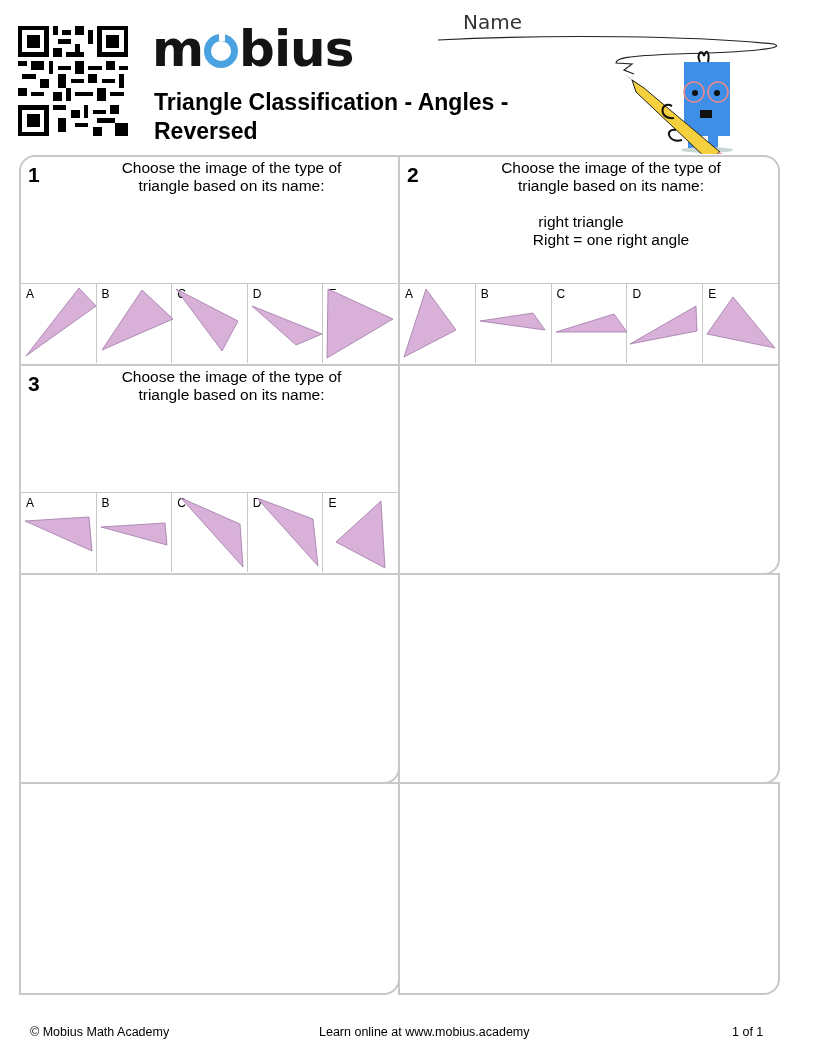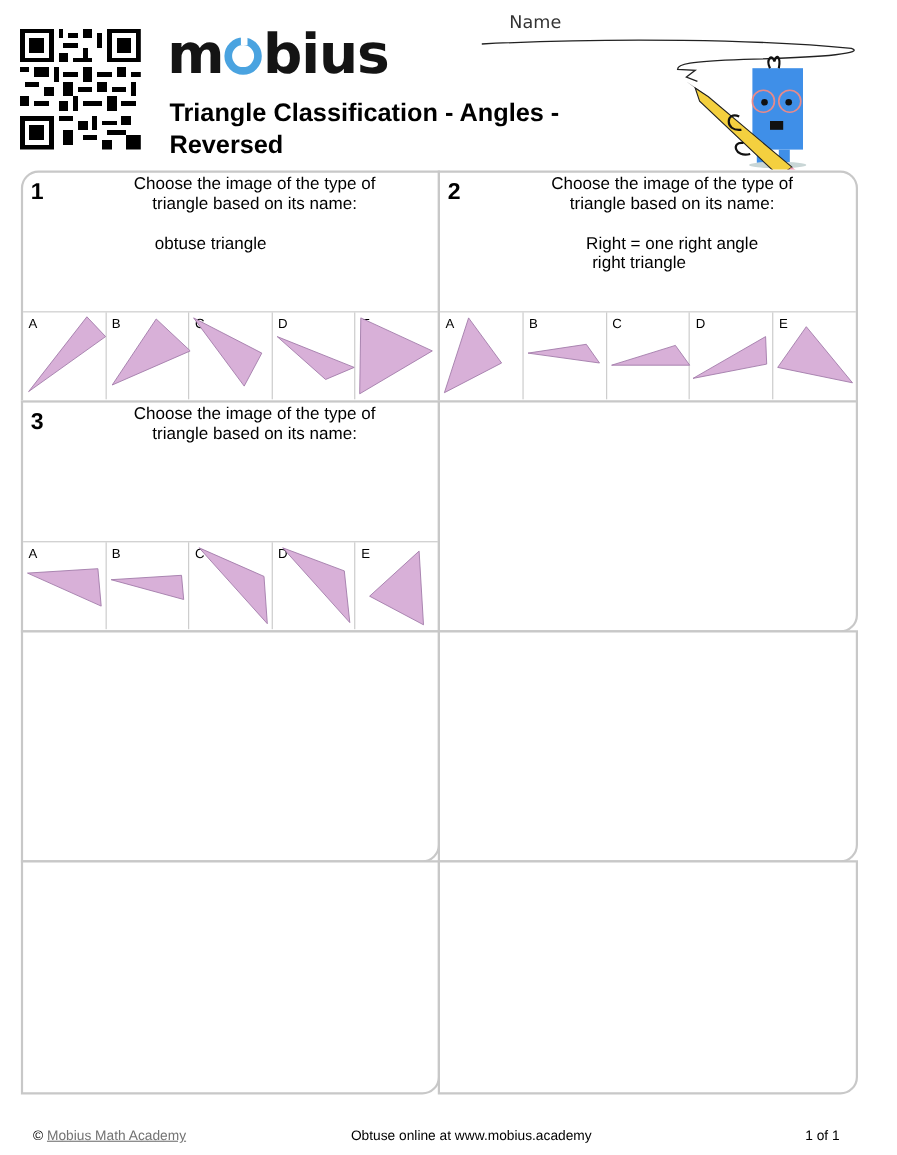--- a/index.html
+++ b/index.html
@@ -8,41 +8,41 @@
       font-family: "Liberation Sans", sans-serif; color: #000;
       position: relative; overflow: hidden;
     }
     .qr { position: absolute; left: 18px; top: 26px; width: 110px; height: 110px; }
     .logo { position: absolute; left: 152px; top: 24px; font-family: "DejaVu Sans", sans-serif;
       font-weight: bold; font-size: 50px; letter-spacing: -1px; color: #141414; line-height: 50px; }
     .logo .o { display: inline-block; width: 34px; height: 34px; border-radius: 50%;
       border: 7px solid #4aa3e0; margin: 0 1px -2px 1px; vertical-align: baseline; position: relative; }
     .logo .o::after { content: ""; position: absolute; left: 8px; top: -8px; width: 6px; height: 8px; background: #fff; }
     .title { position: absolute; left: 154px; top: 88px; width: 420px; font-weight: bold; font-size: 23px; line-height: 29px; }
-    .name-label { position: absolute; left: 463px; top: 10px; font-family: "DejaVu Sans", sans-serif; font-size: 16px; color: #333; }
+    .name-label { position: absolute; left: 463px; top: 10px; font-family: "DejaVu Sans", sans-serif; font-size: 20px; color: #333; }
     .name-line { position: absolute; left: 436px; top: 30px; }
     .mascot { position: absolute; left: 612px; top: 44px; }
 
     .grid { position: absolute; left: 19px; top: 155px; }
     .box { position: absolute; border: 2px solid #c8c8c8; background: #fff; }
     .box.tl { border-top-left-radius: 16px; }
     .box.tr { border-top-right-radius: 16px; }
     .box.br { border-bottom-right-radius: 16px; }
     .qnum { position: absolute; left: 7px; top: 6px; font-weight: bold; font-size: 21px; }
     .qtext { position: absolute; left: 0; right: 0; top: 2px; text-align: center; font-size: 15.5px; line-height: 18px; padding-left: 44px; }
     .qtext .line2 { display: block; }
     .qtext .blank { display: block; height: 18px; }
     .choices { position: absolute; left: 0; right: 0; top: 126px; height: 80px; border-top: 1px solid #c8c8c8; display: flex; }
     .choice { flex: 1; position: relative; border-right: 1px solid #c8c8c8; }
     .choice:last-child { border-right: none; }
     .choice .lbl { position: absolute; left: 5px; top: 3px; font-size: 12px; }
     .choice svg { position: absolute; left: 0; top: 0; }
 
     .footer { position: absolute; top: 1025px; font-size: 12.5px; }
-    .footer a { color: #737373; text-decoration: underline; }
+    .footer a { color: #000000; }
   </style>
 </head>
 <body>
 
 <svg class="qr" viewBox="0 0 25 25" shape-rendering="crispEdges">
   <rect width="25" height="25" fill="#fff"></rect>
   <g fill="#000">
     <rect x="0" y="0" width="7" height="7"></rect>
       <rect x="1" y="1" width="5" height="5" fill="#fff"></rect>
       <rect x="2" y="2" width="3" height="3"></rect>
@@ -121,21 +121,20 @@
 </svg>
 
 <div class="grid">
 
   <div class="box tl" style="left:0;top:0;width:381px;height:211px;">
     <div class="qnum">1</div>
     <div class="qtext">
       <span class="line2">Choose the image of the type of</span>
       <span class="line2">triangle based on its name:</span>
       <span class="blank"></span>
-      <span class="line2" style="margin-right:80px">obtuse triangle</span>
     </div>
     <div class="choices">
         <div class="choice">
           <span class="lbl">A</span>
           <svg width="76" height="80">
             <polygon fill="#d8b0d8" stroke="#a07aa8" stroke-width="0.8" points="5,72 75,22 58,4"></polygon>
           </svg>
         </div>
         <div class="choice">
           <span class="lbl">B</span>
@@ -163,22 +162,22 @@
         </div>
       </div>
   </div>
 
   <div class="box tr" style="left:379px;top:0;width:382px;height:211px;">
     <div class="qnum">2</div>
     <div class="qtext">
       <span class="line2">Choose the image of the type of</span>
       <span class="line2">triangle based on its name:</span>
       <span class="blank"></span>
+      <span class="line2" style="margin-right:60px">right triangle</span>
       <span class="line2">Right = one right angle</span>
-      <span class="line2" style="margin-right:60px">right triangle</span>
     </div>
     <div class="choices">
         <div class="choice">
           <span class="lbl">A</span>
           <svg width="76" height="80">
             <polygon fill="#d8b0d8" stroke="#a07aa8" stroke-width="0.8" points="26,5 56,46 4,73"></polygon>
           </svg>
         </div>
         <div class="choice">
           <span class="lbl">B</span>
@@ -252,14 +251,14 @@
   <div class="box br" style="left:0;top:418px;width:381px;height:211px;"></div>
   <div class="box br" style="left:379px;top:418px;width:382px;height:211px;"></div>
   <div class="box br" style="left:0;top:627px;width:381px;height:213px;"></div>
   <div class="box br" style="left:379px;top:627px;width:382px;height:213px;"></div>
 </div>
 
 <div class="footer" style="left:30px;">
   <span>©</span>
   <a>Mobius Math Academy</a>
 </div>
-<div class="footer" style="left:319px;">Obtuse online at www.mobius.academy</div>
+<div class="footer" style="left:319px;">Learn online at www.mobius.academy</div>
 <div class="footer" style="left:720px;margin-left:12px;">1 of 1</div>
 
 </body></html>

